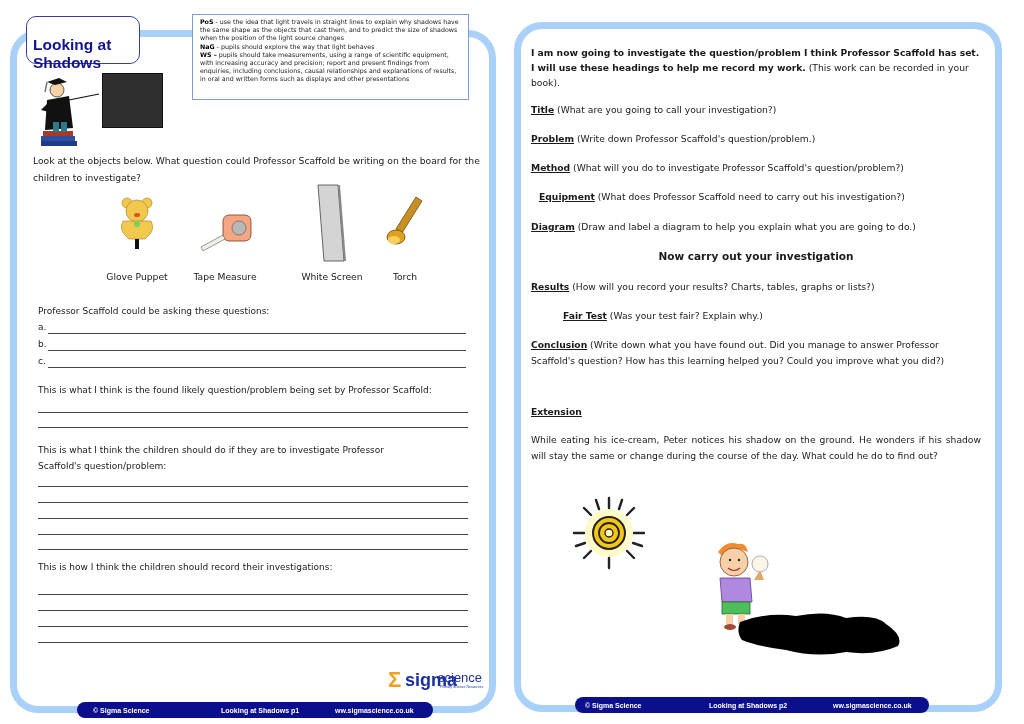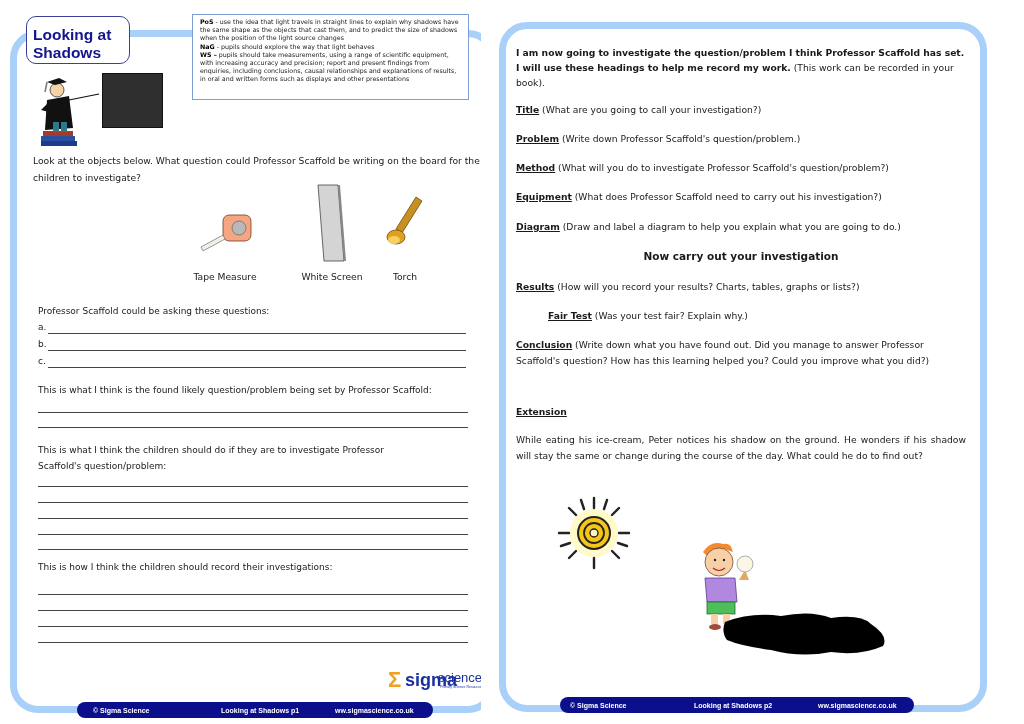--- a/index.html
+++ b/index.html
@@ -1,35 +1,35 @@
 <!DOCTYPE html>
 <html><head>
 <meta charset="utf-8">
 <style>
   * { box-sizing: border-box; margin: 0; padding: 0; }
   html, body { width: 1024px; height: 724px; overflow: hidden; background: #ffffff; }
   body { position: relative; font-family: "DejaVu Sans", sans-serif; color: #111; }
 
   .page { position: absolute; top: 0; width: 511px; height: 724px; background: #fff; }
   .page.p1 { left: 0; }
-  .page.p2 { left: 481px; }
+  .page.p2 { left: 496px; }
   .divider { position: absolute; left: 510px; top: 0; width: 2px; height: 724px; background: #bdbdbd; }
 
   .frame { position: absolute; border: 7px solid #a8d0f8; border-radius: 28px; }
   .p1 .frame { left: 10px; top: 30px; width: 486px; height: 683px; border-top-color: #a8d0f8; }
   .p2 .frame { left: 18px; top: 22px; width: 488px; height: 690px; }
 
   .footer { position: absolute; height: 16px; background: #0c0f8c; border-radius: 8px; color: #fff;
             font-family: "Liberation Sans", sans-serif; font-weight: bold; font-size: 7px; display: flex; align-items: center; }
   .p1 .footer { left: 77px; top: 702px; width: 356px; }
   .p2 .footer { left: 591px; top: 697px; width: 354px; left: 79px; }
   .footer span { position: absolute; }
 
-  .title-box { position: absolute; left: 26px; top: 16px; width: 104px; height: 48px; background: #fff;
-               border: 1.5px solid #3a3f9a; border-radius: 10px; padding: 9px 6px;
+  .title-box { position: absolute; left: 26px; top: 16px; width: 114px; height: 48px; background: #fff;
+               border: 1.5px solid #3a3f9a; border-radius: 10px; padding: 19px 6px;
                font-family: "Liberation Sans", sans-serif; font-weight: bold; font-size: 15.5px; line-height: 18px; color: #12158c; }
 
   .pos-box { position: absolute; left: 192px; top: 14px; width: 277px; height: 86px; background: #fff;
              border: 1px solid #7aa0d6; padding: 3px 7px; font-size: 6.3px; line-height: 8.2px; color: #222;
              font-family: "DejaVu Sans", sans-serif; }
   .pos-box b { color: #000; }
 
   .hand { font-family: "DejaVu Sans", sans-serif; font-size: 9.2px; color: #1a1a1a; }
 
   .q-intro { position: absolute; left: 33px; top: 152px; width: 450px; line-height: 17px; font-size: 9.2px; }
@@ -71,20 +71,32 @@
     <circle cx="24" cy="20" r="7" fill="#f5d2a8" stroke="#333" stroke-width="0.8"></circle>
     <path d="M14 12 L26 8 L34 12 L22 15 Z" fill="#111"></path>
     <line x1="14" y1="12" x2="12" y2="22" stroke="#777" stroke-width="1.5"></line>
     <line x1="36" y1="30" x2="66" y2="24" stroke="#111" stroke-width="1.2"></line>
     <path d="M8 40 L14 34 L16 42 Z" fill="#111"></path>
   </svg>
   <div style="position:absolute;left:102px;top:73px;width:61px;height:55px;background:#2f2f2f;border:1px solid #111;"></div>
 
   <div class="q-intro hand">Look at the objects below. What question could Professor Scaffold be writing on the board for the children to investigate?</div>
 
+  <div class="obj" style="left:103px;top:193px;width:68px;height:90px;">
+    <svg width="40" height="56" viewBox="0 0 40 56" style="position:absolute;left:14px;top:2px">
+      <circle cx="10" cy="8" r="5" fill="#f2c94c" stroke="#a07a20" stroke-width="0.6"></circle>
+      <circle cx="30" cy="8" r="5" fill="#f2c94c" stroke="#a07a20" stroke-width="0.6"></circle>
+      <circle cx="20" cy="16" r="11" fill="#f2c94c" stroke="#a07a20" stroke-width="0.6"></circle>
+      <path d="M6 26 Q2 34 8 40 L12 44 L28 44 L32 40 Q38 34 34 26 Z" fill="#f2c94c" stroke="#a07a20" stroke-width="0.6"></path>
+      <ellipse cx="20" cy="20" rx="3" ry="2" fill="#e05020"></ellipse>
+      <circle cx="20" cy="29" r="3" fill="#6ad36a"></circle>
+      <rect x="18" y="44" width="4" height="10" fill="#111"></rect>
+    </svg>
+    <div class="label hand">Glove Puppet</div>
+  </div>
 
   <div class="obj" style="left:185px;top:193px;width:80px;height:90px;">
     <svg width="58" height="40" viewBox="0 0 58 40" style="position:absolute;left:14px;top:18px">
       <rect x="24" y="4" width="28" height="26" rx="6" fill="#f4a582" stroke="#7a3a1a" stroke-width="0.8"></rect>
       <circle cx="40" cy="17" r="7" fill="#b8b8b8" stroke="#555" stroke-width="0.6"></circle>
       <path d="M24 24 L2 36 L4 40 L26 28 Z" fill="#f0f0e8" stroke="#555" stroke-width="0.6"></path>
     </svg>
     <div class="label hand">Tape Measure</div>
   </div>
 
@@ -157,21 +169,21 @@
 
   <div class="block hand" style="top:102px;">
     <b class="h">Title</b><span> (What are you going to call your investigation?)</span>
   </div>
   <div class="block hand" style="top:131px;">
     <b class="h">Problem</b><span> (Write down Professor Scaffold's question/problem.)</span>
   </div>
   <div class="block hand" style="top:160px;">
     <b class="h">Method</b><span> (What will you do to investigate Professor Scaffold's question/problem?)</span>
   </div>
-  <div class="block hand" style="top:189px;">
+  <div class="block hand" style="top:189px;margin-left:8px;">
     <b class="h">Equipment</b><span> (What does Professor Scaffold need to carry out his investigation?)</span>
   </div>
   <div class="block hand" style="top:219px;">
     <b class="h">Diagram</b><span> (Draw and label a diagram to help you explain what you are going to do.)</span>
   </div>
 
   <div class="centered-heading hand" style="top:250px;">Now carry out your investigation</div>
 
   <div class="block hand" style="top:279px;">
     <b class="h">Results</b><span> (How will you record your results? Charts, tables, graphs or lists?)</span>

